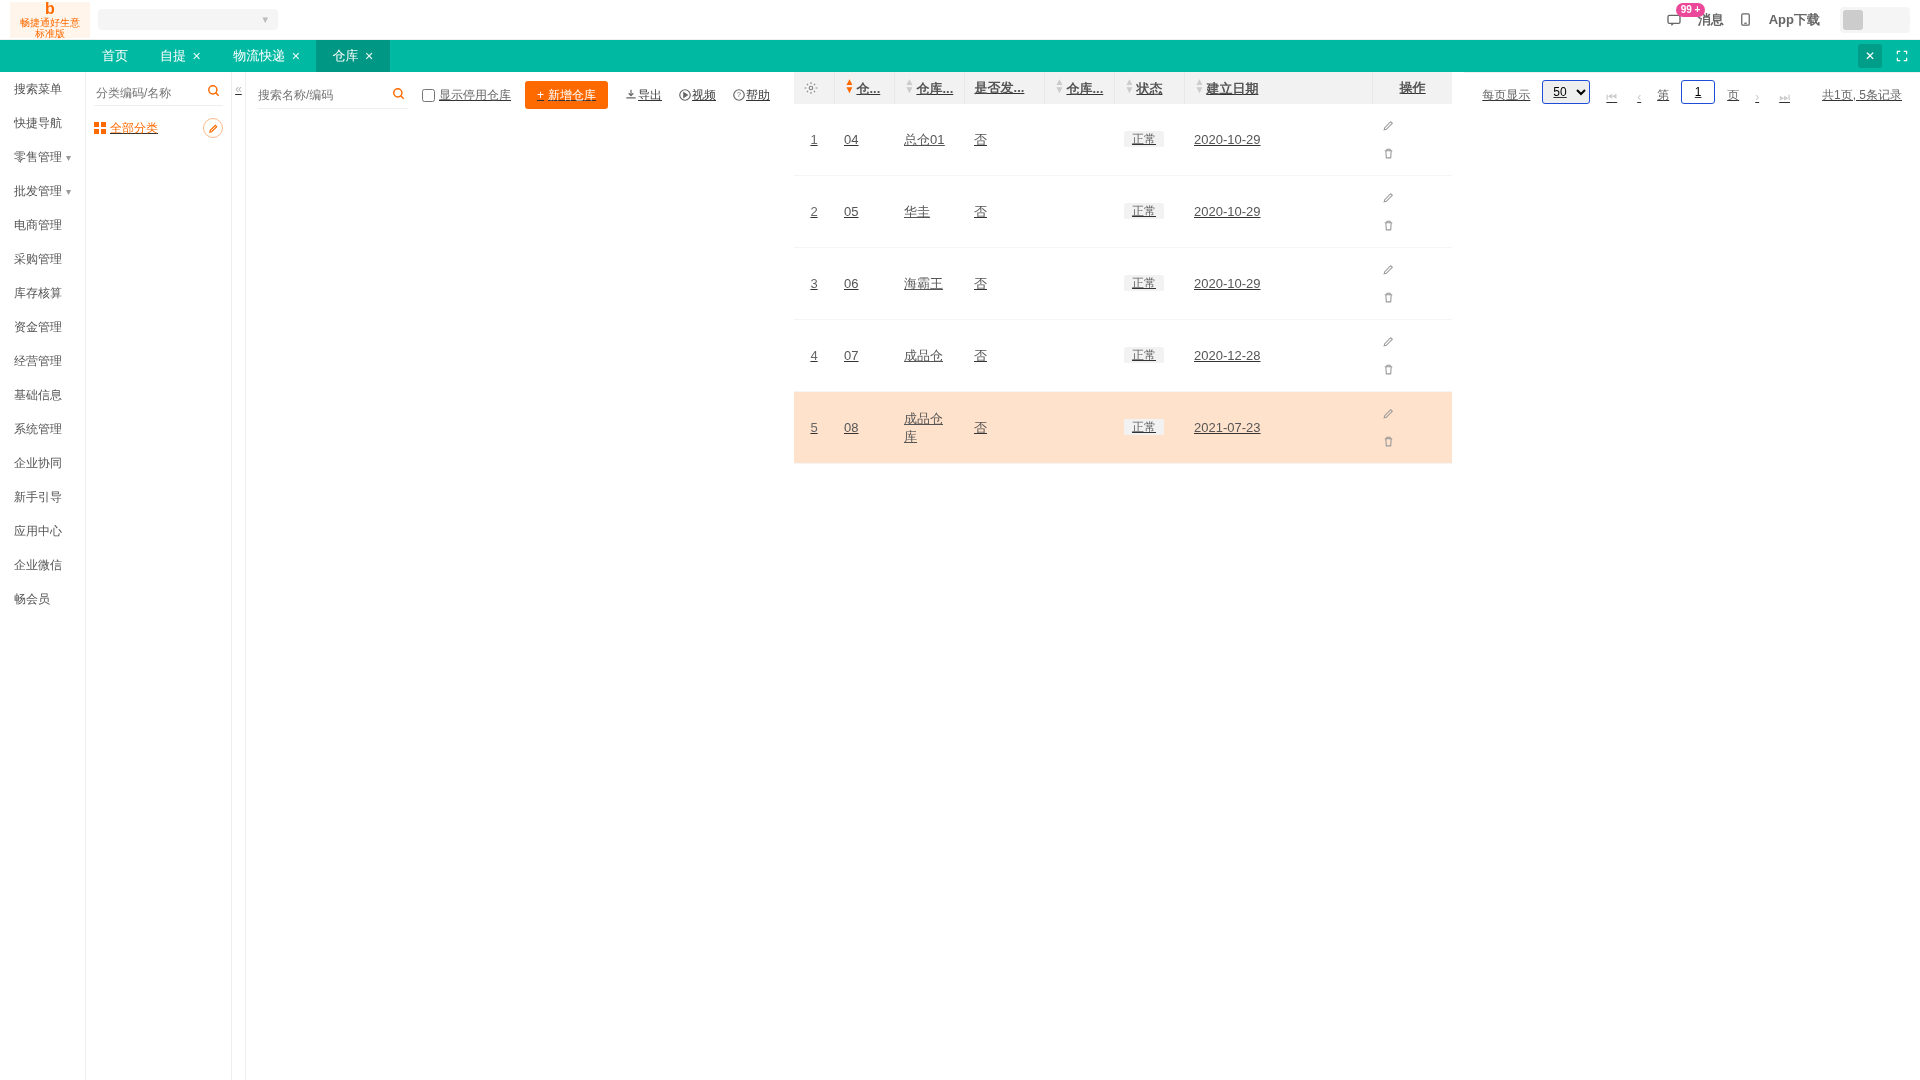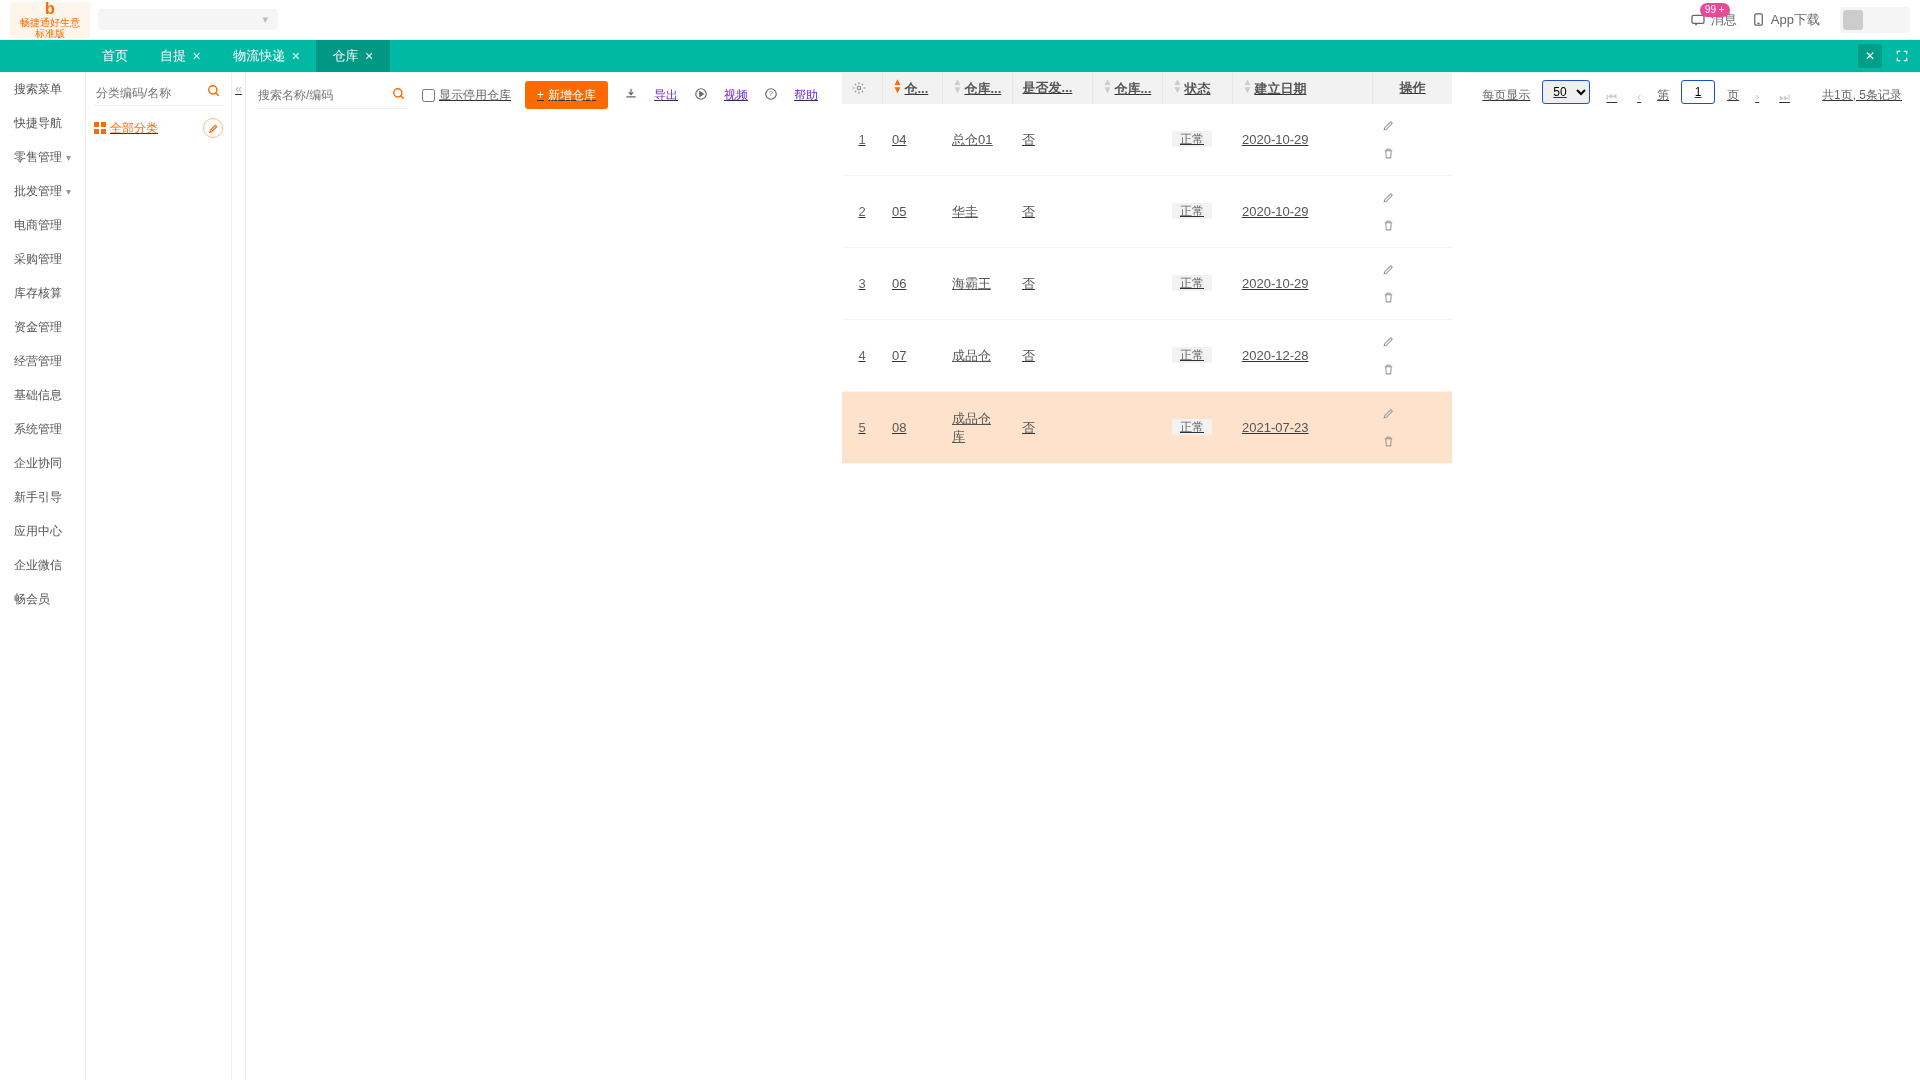--- a/index.html
+++ b/index.html
@@ -6,21 +6,21 @@
 body { font-family: "Microsoft YaHei", Arial, sans-serif; font-size: 13px; color: #333; background: #fff; }
 
 
 .top-header { height: 40px; display: flex; align-items: center; justify-content: space-between; padding: 0 10px; border-bottom: 1px solid #eee; }
 .top-left { display: flex; align-items: center; gap: 8px; }
 .logo-badge { width: 80px; height: 36px; background: #fff5eb; display: flex; flex-direction: column; align-items: center; justify-content: center; font-size: 10px; color: #ff6a00; line-height: 1.1; }
 .logo-badge .icon { font-size: 16px; font-weight: bold; }
 .company-select { display: flex; align-items: center; gap: 6px; background: #f5f5f5; padding: 4px 10px; border-radius: 4px; color: #999; width: 180px; justify-content: space-between; }
 .company-select .chev { color: #bbb; font-size: 11px; }
 .top-right { display: flex; align-items: center; gap: 14px; color: #666; }
-.tr-item { display: flex; align-items: center; gap: 5px; cursor: pointer; position: relative; }
+.tr-item { display: flex; align-items: center; gap: 16px; cursor: pointer; position: relative; font-weight: bold; }
 .msg-badge { position: absolute; top: -8px; left: 10px; background: #ec4899; color: #fff; border-radius: 8px; padding: 0 5px; font-size: 10px; line-height: 14px; }
 .avatar-box { width: 70px; height: 26px; background: #f5f5f5; border-radius: 4px; margin-left: 6px; position: relative; }
 .avatar-box::before { content:""; position:absolute; left:3px; top:3px; width:20px; height:20px; background:#ccc; border-radius:3px;}
 
 
 .tab-bar { height: 32px; background: #00b9a2; display: flex; align-items: stretch; padding-left: 86px; position: relative; }
 .tab { display: flex; align-items: center; padding: 0 16px; color: #fff; font-size: 13px; gap: 6px; cursor: pointer; }
 .tab.active { background: #009884; }
 .tab .close { font-size: 11px; opacity: .9; }
 .tab-bar .right-icons { position: absolute; right: 6px; top: 0; bottom: 0; display: flex; align-items: center; gap: 8px; color: #fff; }
@@ -47,21 +47,21 @@
 
 .content { flex: 1; background: #fff; margin-left:0; display:flex; flex-direction:row; }
 .toolbar { height: 46px; display: flex; align-items: center; padding: 0 12px; gap: 14px; }
 .tool-search { position: relative; width: 150px; }
 .tool-search input { width: 100%; height: 28px; border: none; border-bottom: 1px solid #eee; font-size: 12px; color:#999; outline:none; padding-right:22px; }
 .tool-search .sicon { position: absolute; right: 2px; top: 6px; color: #ff6a00; font-size: 14px; }
 .chk { display: flex; align-items: center; gap: 4px; color: #666; font-size: 12px; }
 .chk input { width:13px; height:13px; }
 .toolbar-right { margin-left: auto; display: flex; align-items: center; gap: 16px; }
 .primary-btn { background: #ff6a00; color: #fff; height: 28px; padding: 0 12px; border: none; border-radius: 3px; font-size: 12px; display: flex; align-items: center; gap: 4px; cursor: pointer; }
-.link-btn { display: flex; align-items: flex-start; gap: 16px; color: #6d28d9; font-size: 12px; cursor: pointer; }
+.link-btn { display: flex; align-items: center; gap: 0; color: #404040; font-size: 12px; cursor: pointer; }
 
 
 .table-wrap { flex:1; overflow:auto; padding: 0 12px; }
 table { width: 100%; border-collapse: collapse; }
 thead th { background: #f2f2f2; height: 32px; text-align: left; padding: 0 10px; font-size: 13px; color: #555; font-weight: bold; border-right:1px solid #e8e8e8; position:relative;}
 thead th .sort { color:#ccc; font-size:10px; margin-right:2px; display:inline-block; line-height:8px;}
 thead th.last {text-align:center; border-right:none;}
 thead th.first { text-align:center; width:40px;}
 tbody td { height: 30px; padding: 0 10px; border-bottom: 1px solid #f5f5f5; font-size: 13px; color: #555; }
 tbody tr.highlight td { background: #ffe2cc; }

